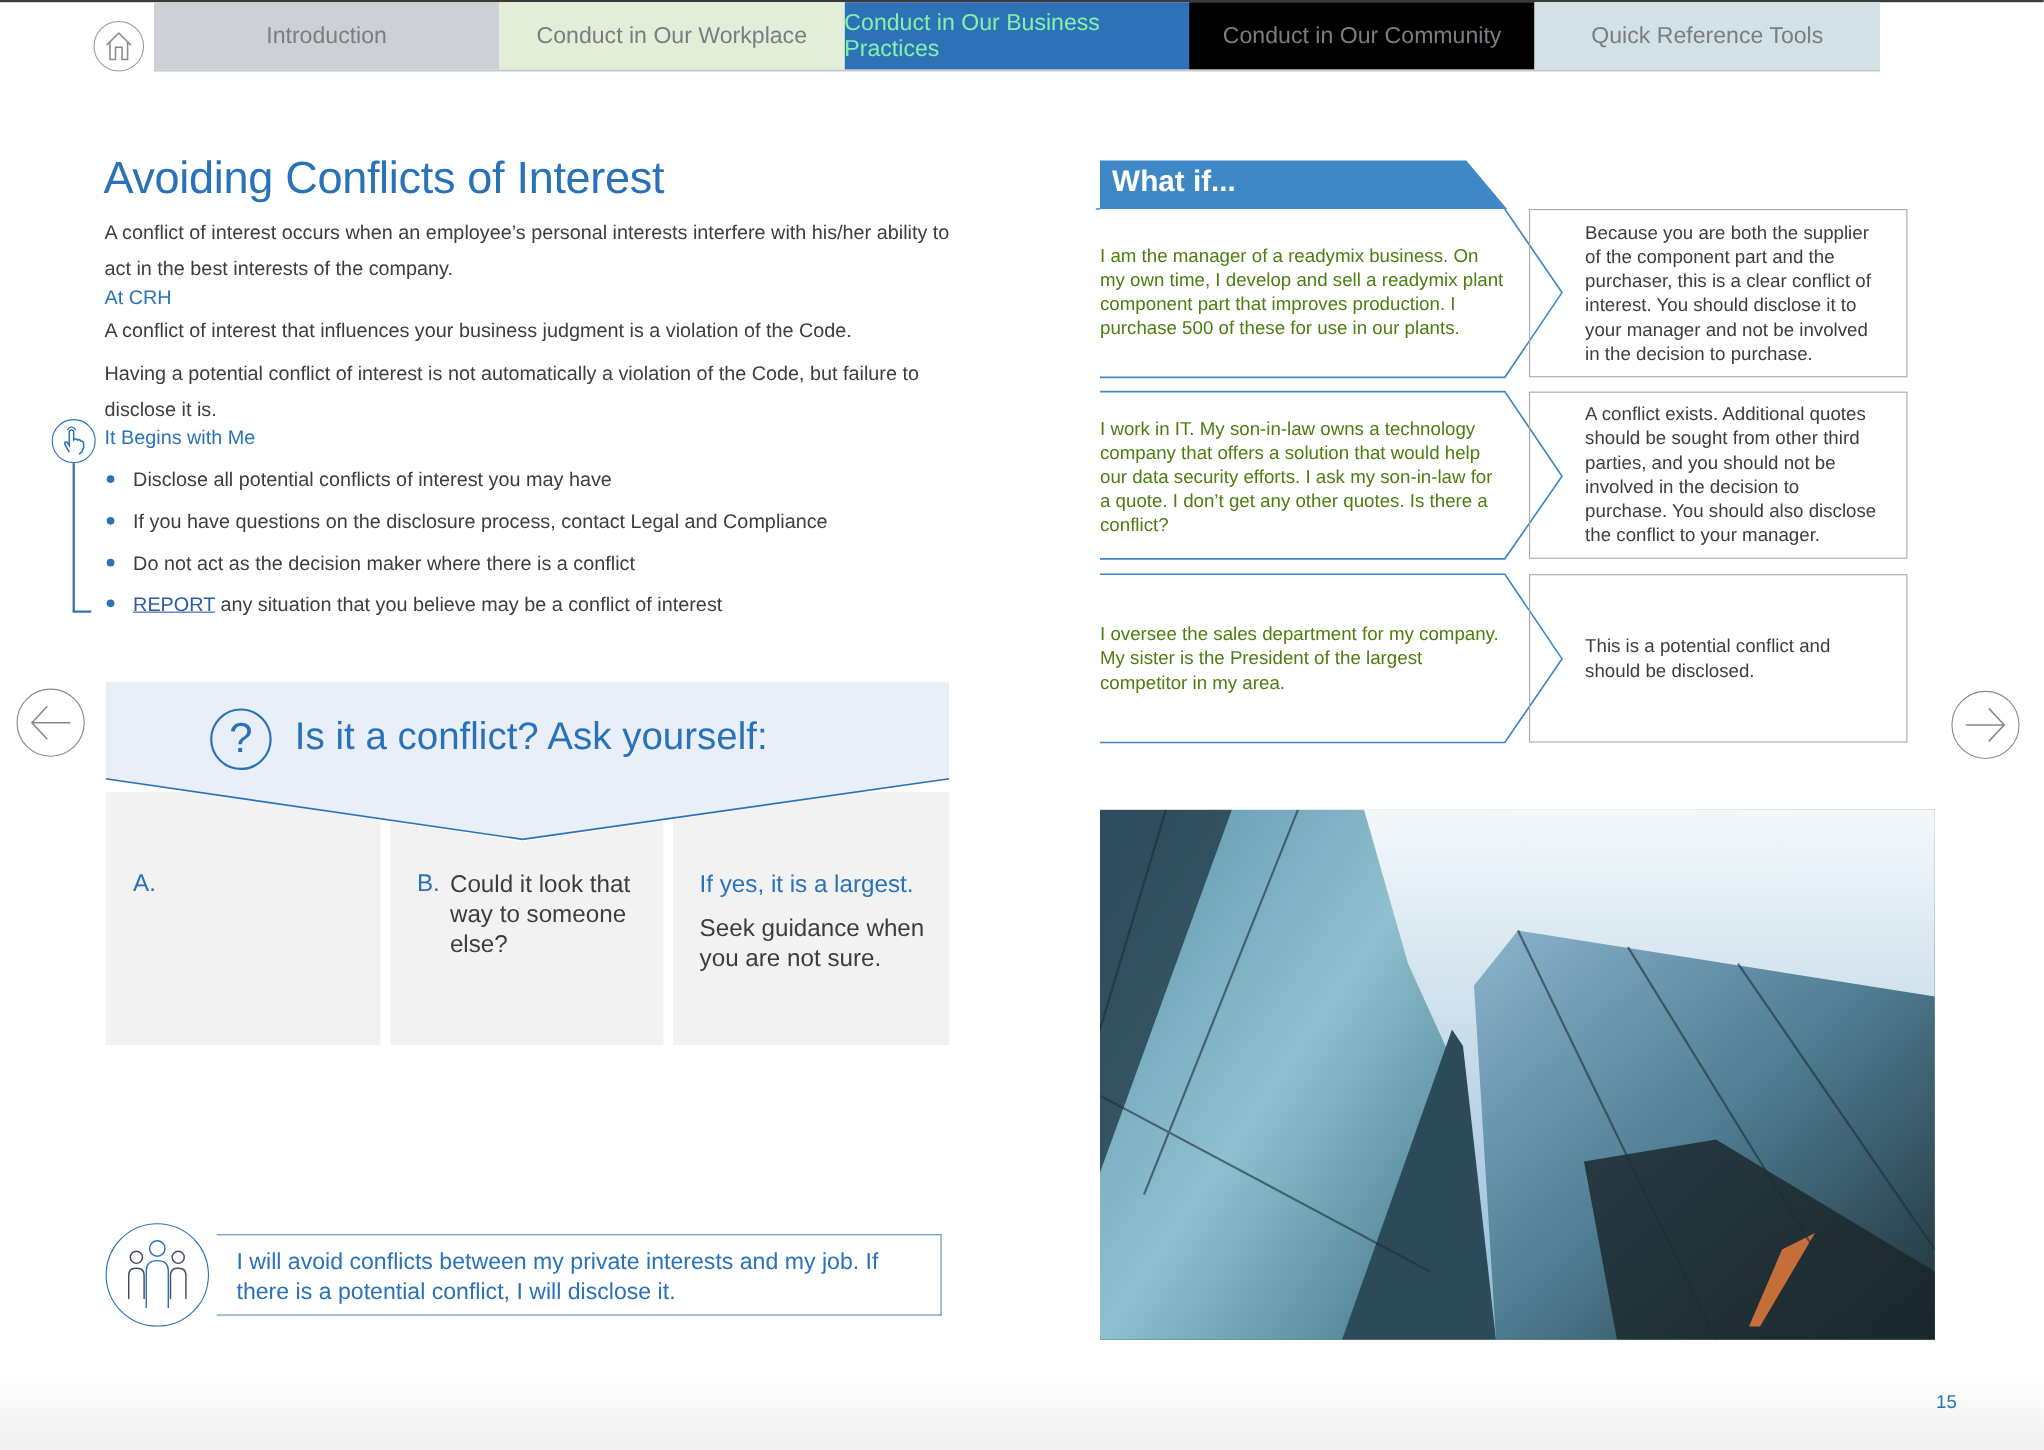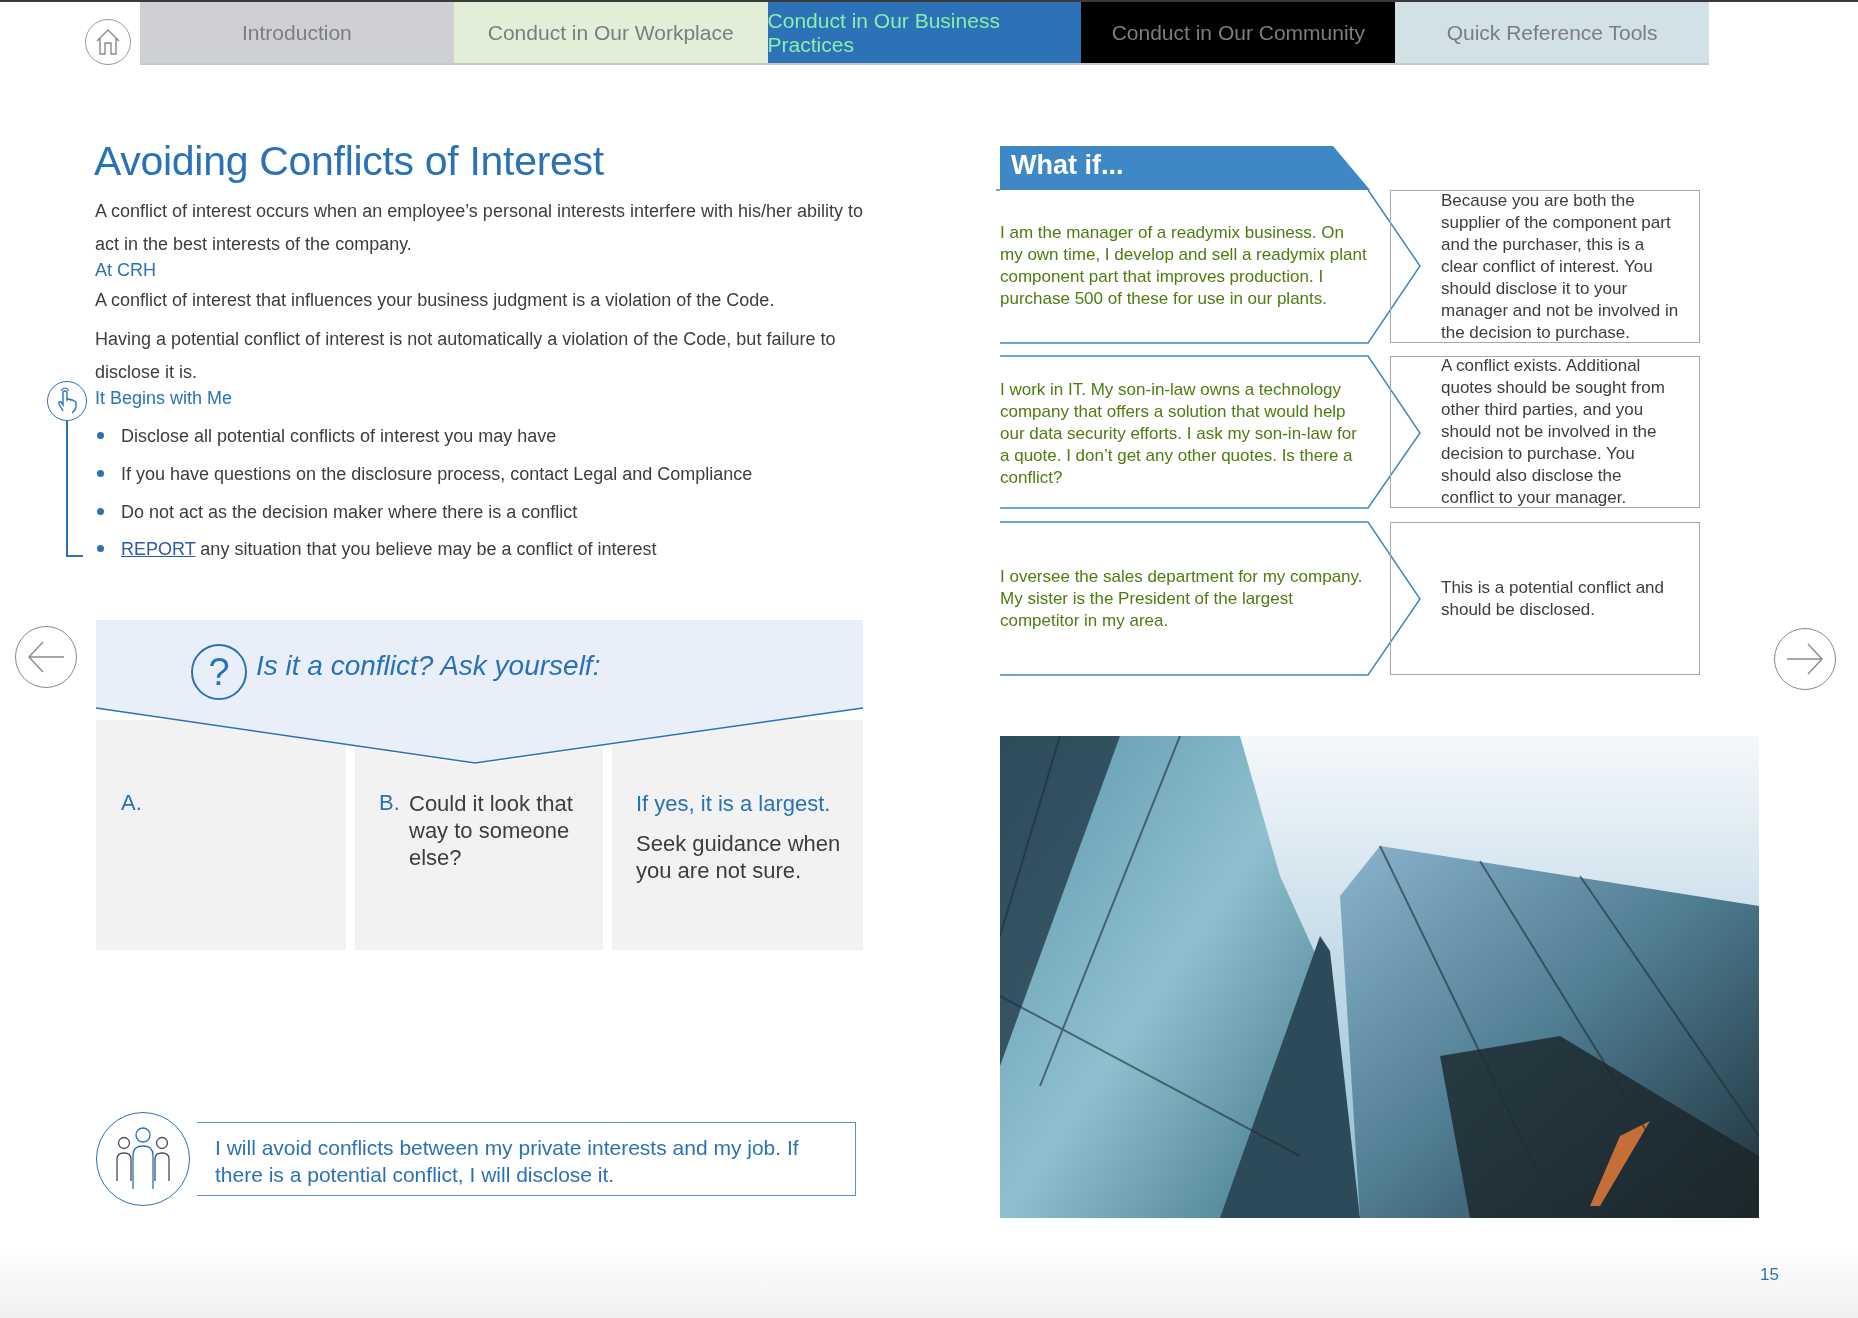--- a/index.html
+++ b/index.html
@@ -32,34 +32,34 @@
   .link { color: #2a5aa8; text-decoration: underline; cursor: pointer; }
 
   .arrow-circle { width: 62px; height: 62px; border: 1.5px solid #8a8a8a; border-radius: 50%; background: #fff; cursor: pointer; }
   .arrow-circle svg { position: absolute; left: 10px; top: 13px; }
 
   
   .ask-panel { left: 96px; top: 620px; width: 767px; height: 330px; }
   .ask-card { position: absolute; top: 100px; height: 230px; background: #f2f2f3; }
   .ask-header-svg { position: absolute; left: 0; top: 0; }
   .q-circle { left: 95px; top: 24px; width: 56px; height: 56px; border: 2px solid #2a72b8; border-radius: 50%; display: flex; align-items: center; justify-content: center; color: #2a72b8; font-size: 38px; font-weight: 300; }
-  .ask-title { left: 160px; top: 30px; font-size: 28px; color: #2a72b8; white-space: nowrap; font-style: italic; }
+  .ask-title { left: 172px; top: 30px; font-size: 35px; color: #2a72b8; white-space: nowrap; }
   .card-text { position: absolute; top: 170px; font-size: 22px; line-height: 27px; color: #3d3d3d; }
   .card-letter { position: absolute; top: 170px; font-size: 22px; color: #2a72b8; }
   .card-blue { color: #2a72b8; }
 
   
   .pledge-circle { left: 96px; top: 1112px; width: 94px; height: 94px; border: 1.5px solid #2a72b8; border-radius: 50%; background: #fff; }
   .pledge-box { left: 197px; top: 1122px; width: 659px; height: 74px; border: 1.5px solid #5b8fc6; border-left: none; padding: 11px 16px 0 18px; font-size: 21px; line-height: 27px; color: #2a72b8; }
 
   
   .whatif-svg { left: 990px; top: 140px; }
   .whatif-title { left: 1011px; top: 150px; font-size: 27px; color: #ffffff; font-weight: bold; }
   .scen-q { position: absolute; left: 1000px; width: 370px; font-size: 17px; line-height: 22px; color: #4d7c0f; }
-  .scen-a { position: absolute; left: 1390px; width: 310px; border: 1.5px solid #a8a8a8; padding: 0 20px 0 50px; font-size: 17px; line-height: 22px; color: #3d3d3d; display: flex; align-items: center; }
+  .scen-a { position: absolute; left: 1390px; width: 344px; border: 1.5px solid #a8a8a8; padding: 0 20px 0 50px; font-size: 17px; line-height: 22px; color: #3d3d3d; display: flex; align-items: center; }
 
   
   .photo { left: 1000px; top: 736px; width: 759px; height: 482px; overflow: hidden;
     background:
       linear-gradient(125deg, rgba(255,255,255,0) 0%, rgba(255,255,255,0) 100%),
       linear-gradient(165deg, #e9f2f7 0%, #bcd7e6 18%, #6f9fb8 34%, #3d6a80 52%, #1f3a47 72%, #152028 100%);
   }
   .page-num { left: 1760px; top: 1265px; font-size: 17px; color: #2a72b8; }
 </style>
 </head>

